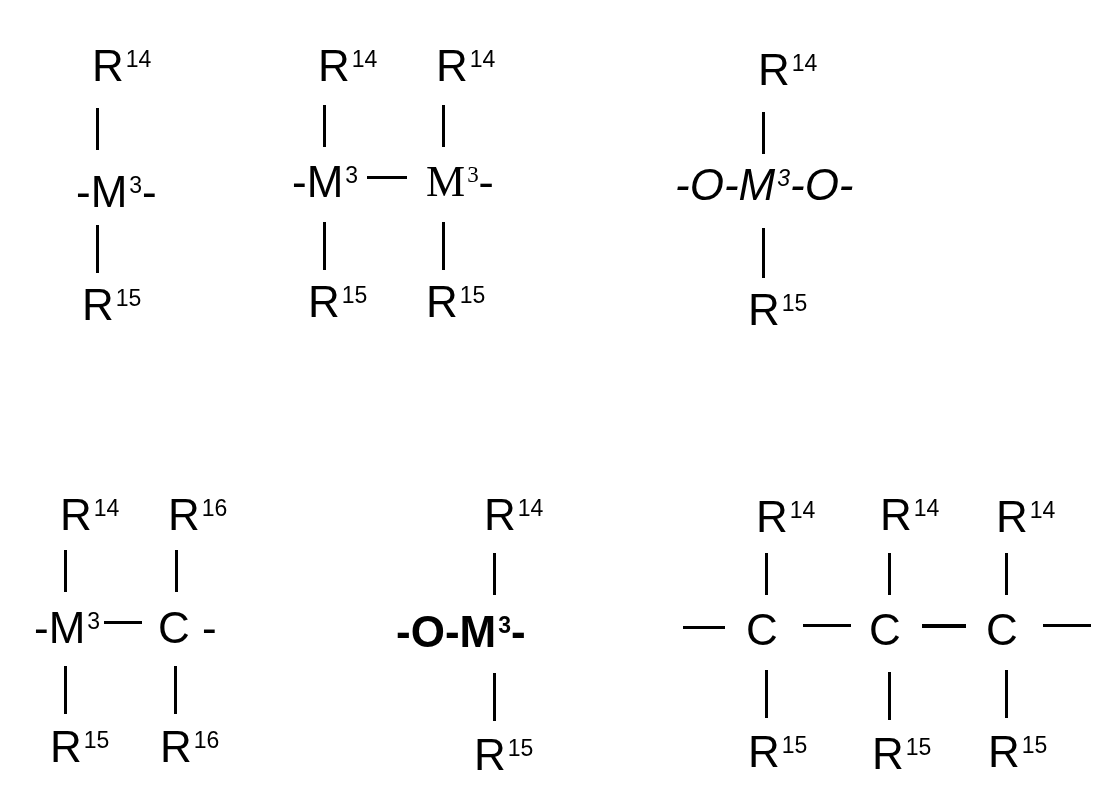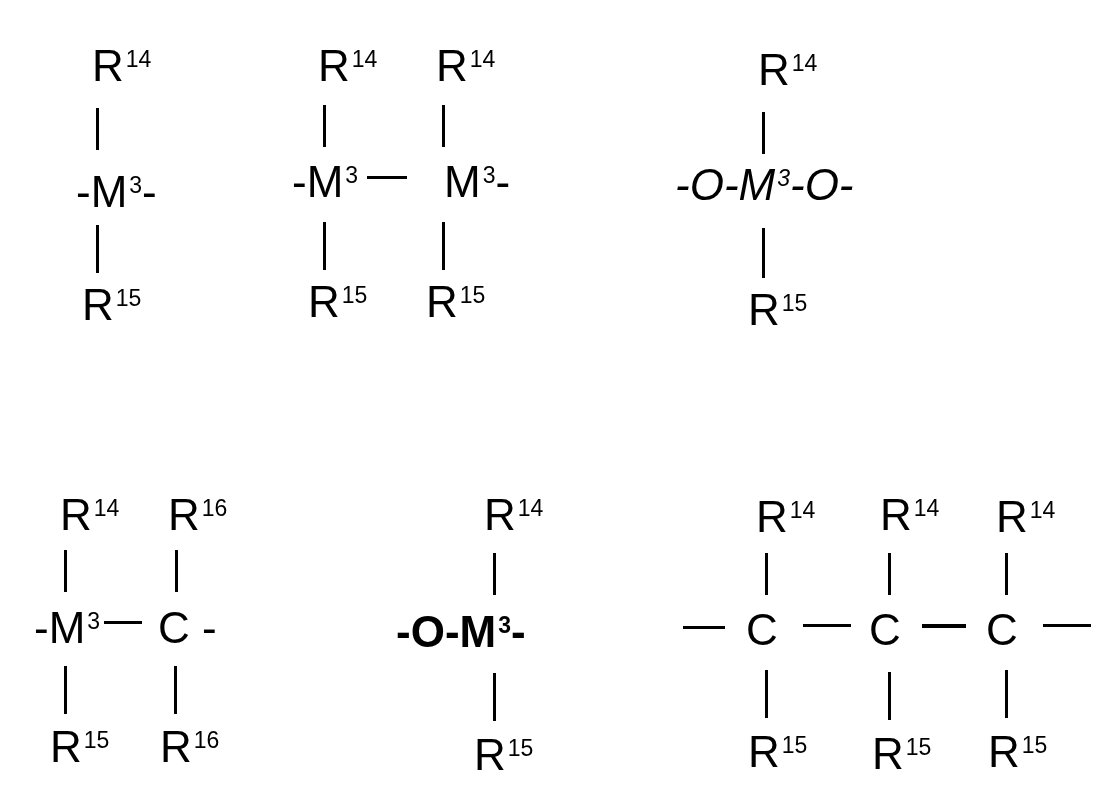--- a/index.html
+++ b/index.html
@@ -23,21 +23,21 @@
     <div class="lbl" style="left:82px; top:283px;"><span>R</span><sup>15</sup></div>
   </div>
 
   <div>
     <div class="lbl" style="left:318px; top:44px;"><span>R</span><sup>14</sup></div>
     <div class="lbl" style="left:436px; top:44px;"><span>R</span><sup>14</sup></div>
     <div class="vb" style="left:323px; top:105px; height:42px;"></div>
     <div class="vb" style="left:442px; top:105px; height:42px;"></div>
     <div class="lbl" style="left:292px; top:160px;"><span>-</span><span>M</span><sup>3</sup></div>
     <div class="hb" style="left:367px; top:176px; width:40px;"></div>
-    <div class="lbl" style="left:444px; top:160px;"><span>M</span><sup>3</sup><span>-</span></div>
+    <div class="lbl" style="left:426px; top:160px;font-family:Liberation Serif, serif;"><span>M</span><sup>3</sup><span>-</span></div>
     <div class="vb" style="left:323px; top:222px; height:48px;"></div>
     <div class="vb" style="left:442px; top:222px; height:48px;"></div>
     <div class="lbl" style="left:308px; top:280px;"><span>R</span><sup>15</sup></div>
     <div class="lbl" style="left:426px; top:280px;"><span>R</span><sup>15</sup></div>
   </div>
 
   <div>
     <div class="lbl" style="left:758px; top:48px;"><span>R</span><sup>14</sup></div>
     <div class="vb" style="left:762px; top:112px; height:42px;"></div>
     <div class="lbl" style="left:675px; top:163px;font-style:italic;"><span>-O-</span><span>M</span><sup>3</sup><span>-O-</span></div>

